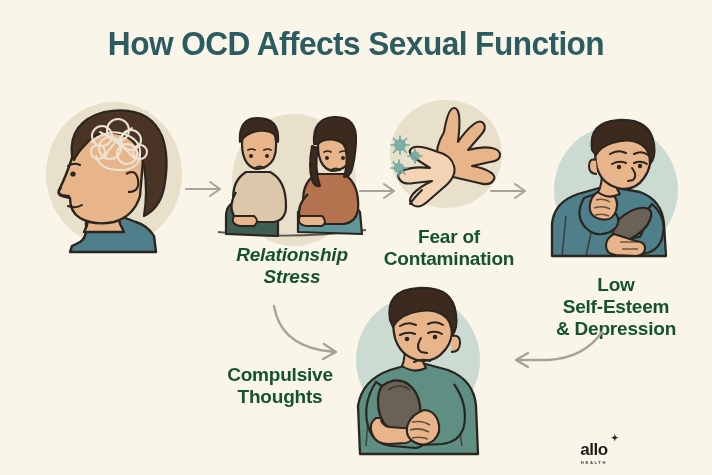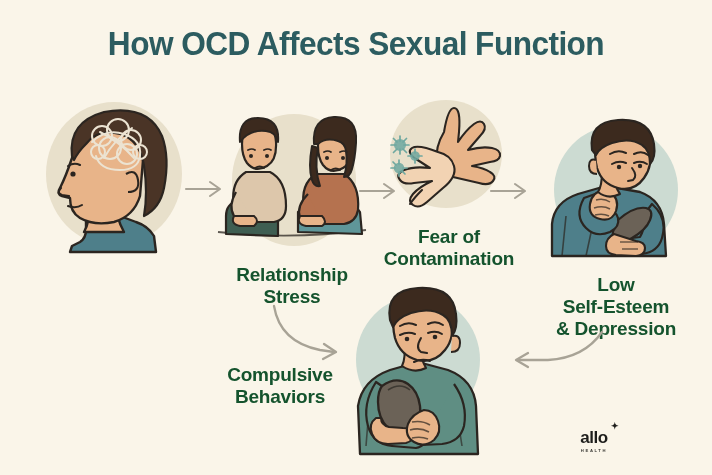--- a/index.html
+++ b/index.html
@@ -45,20 +45,21 @@
     text-align:center;
   }
   .logo-word{
     font-family:"Liberation Sans",sans-serif;
     font-weight:bold;
     font-size:17px;
     color:#1d1d1b;
     letter-spacing:-0.5px;
     line-height:1;
     position:relative;
+    margin-top:12px;
   }
   .logo-sub{
     font-size:4.2px;
     letter-spacing:1.6px;
     color:#3a3a36;
     margin-top:2px;
     font-weight:bold;
   }
   .logo-star{
     position:absolute;
@@ -137,21 +138,21 @@
       <path d="M24 92 q-8 14 -2 24 q6 8 20 6" fill="#ddc7ab" stroke="#2b2520" stroke-width="2.2" stroke-linejoin="round"></path>
       <path d="M22 116 q-4 8 6 10 l14 0 q6 -5 0 -10 z" fill="#e8b489" stroke="#2b2520" stroke-width="2"></path>
 
       <path d="M30 44 q0 -18 16 -19 q17 -1 18 17 q1 18 -9 24 q-12 7 -20 -3 q-5 -7 -5 -19 z" fill="#e8b489" stroke="#2b2520" stroke-width="2.2"></path>
       <path d="M28 42 q-2 -24 18 -24 q22 0 20 24 q-2 -10 -12 -11 q-16 -2 -26 11 z" fill="#3c2a1e" stroke="#2b2520" stroke-width="2" stroke-linejoin="round"></path>
       <path d="M36 50 q4 -2 7 0 M52 50 q4 -2 7 0" fill="none" stroke="#2b2520" stroke-width="1.7" stroke-linecap="round"></path>
       <circle cx="39" cy="56" r="2" fill="#2b2520"></circle>
       <circle cx="55" cy="56" r="2" fill="#2b2520"></circle>
       <path d="M43 68 q5 -3 9 0" fill="none" stroke="#2b2520" stroke-width="1.8" stroke-linecap="round"></path>
     </svg>
-    <div class="label" style="left:-16px;top:164px;width:192px;">Relationship
+    <div class="label" style="left:-16px;top:144px;width:192px;font-style:italic;">Relationship
 Stress</div>
   </div>
 
   <svg class="arrow" style="left:358px;top:180px;" width="46" height="22" viewBox="0 0 46 22">
     <path d="M2 11 L34 11 M26 4 L36 11 L26 18" fill="none" stroke="#a8a396" stroke-width="2.1" stroke-linecap="round" stroke-linejoin="round"></path>
   </svg>
 
   <div class="node" style="left:378px;top:98px;width:140px;height:130px;">
     <svg class="art" width="140" height="130" viewBox="0 0 140 130">
       <ellipse cx="68" cy="56" rx="56" ry="54" fill="#e8e0cb"></ellipse>
@@ -257,21 +258,21 @@
 
       <path d="M64 48 q8 -5 16 -1 M92 46 q8 -4 15 1" fill="none" stroke="#2b2520" stroke-width="2" stroke-linecap="round"></path>
       <path d="M64 57 q8 -4 15 -1 M92 55 q8 -3 14 1" fill="none" stroke="#2b2520" stroke-width="2" stroke-linecap="round"></path>
       <circle cx="71" cy="61" r="2.3" fill="#2b2520"></circle>
       <circle cx="99" cy="59" r="2.3" fill="#2b2520"></circle>
 
       <path d="M85 60 q-6 10 0 14 l6 1" fill="none" stroke="#2b2520" stroke-width="2" stroke-linecap="round"></path>
       <path d="M78 84 q8 -4 16 -1" fill="none" stroke="#2b2520" stroke-width="2" stroke-linecap="round"></path>
     </svg>
     <div class="label" style="left:-130px;top:86px;width:148px;">Compulsive
-Behaviors</div>
+Thoughts</div>
   </div>
 
   <div class="logo">
     <div class="logo-word">
       <span>allo</span>
       <span class="logo-star">✦</span>
     </div>
     <div class="logo-sub">HEALTH</div>
   </div>
 

